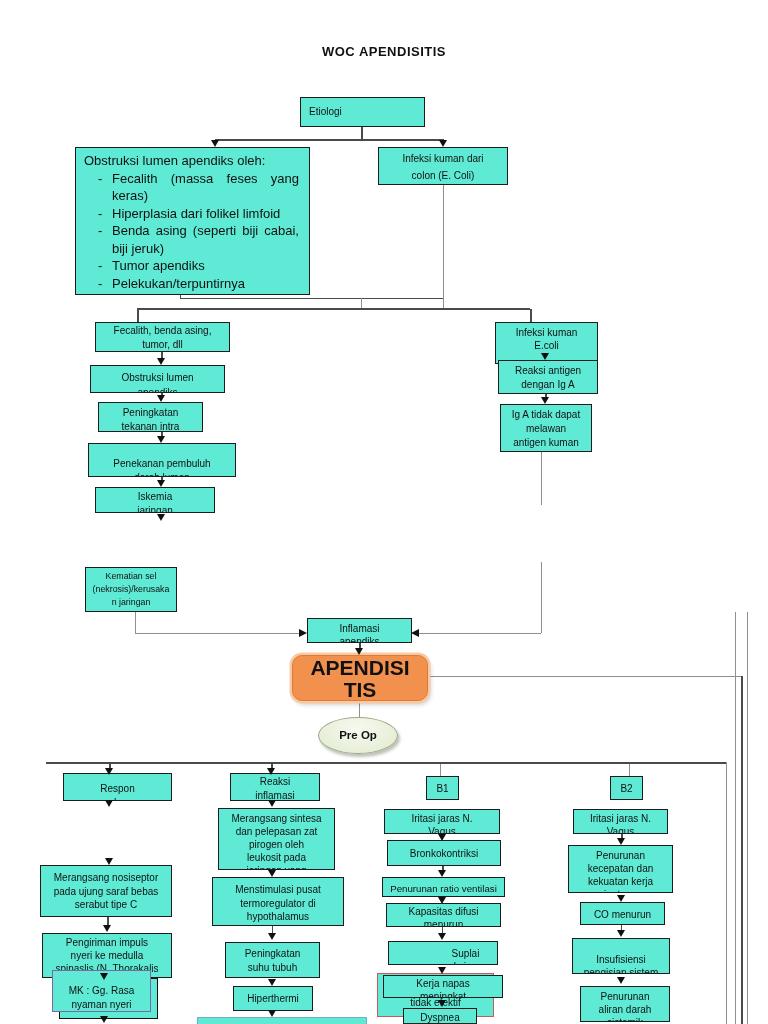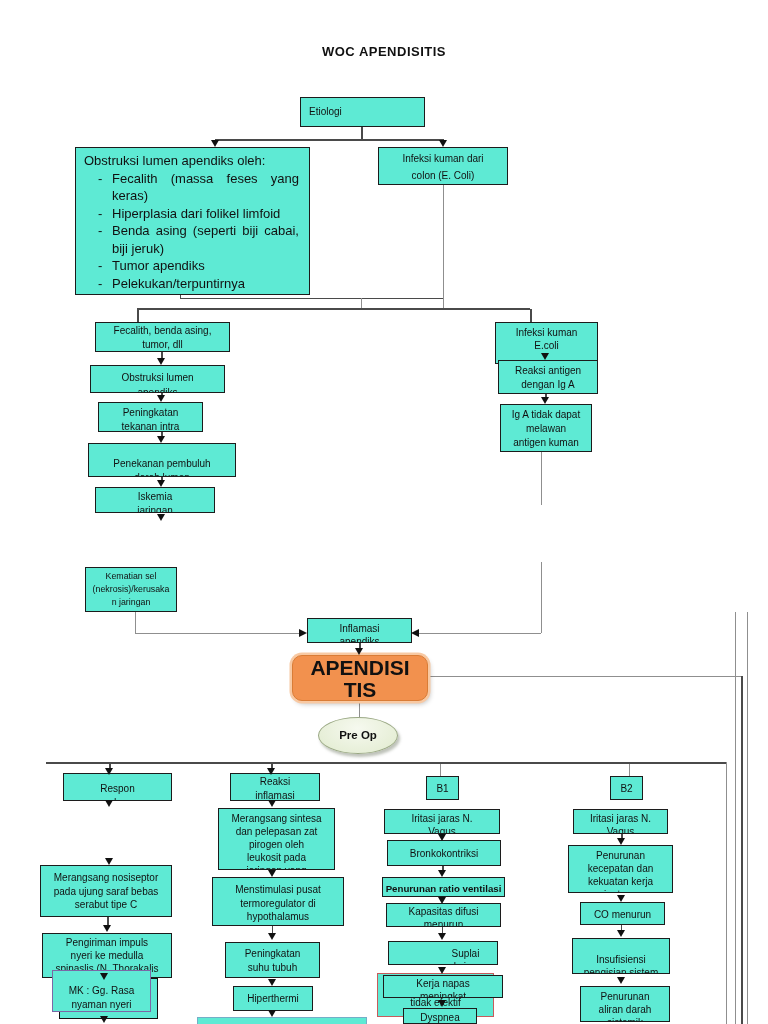--- a/index.html
+++ b/index.html
@@ -204,21 +204,21 @@
   <div class="b" style="left:233px;top:986px;width:80px;height:25px;padding-top:5px;">Hiperthermi</div>
   <div class="ad" style="left:268px;top:1010px;"></div>
   <div class="b blue" style="left:197px;top:1017px;width:170px;height:12px;"></div>
 
   <div class="b" style="left:384px;top:809px;width:116px;height:25px;line-height:13px;padding-top:2px;">Iritasi jaras N.
 Vagus</div>
   <div class="ad" style="left:438px;top:834px;"></div>
   <div class="b" style="left:387px;top:840px;width:114px;height:26px;padding-top:6px;">Bronkokontriksi</div>
   <div class="ln" style="left:442px;top:866px;width:1.5px;height:4px;"></div>
   <div class="ad" style="left:438px;top:870px;"></div>
-  <div class="b" style="left:382px;top:877px;width:123px;height:20px;font-size:9.7px;white-space:nowrap;padding-top:4px;font-weight:bold;">Penurunan ratio ventilasi</div>
+  <div class="b" style="left:382px;top:877px;width:123px;height:20px;font-size:9.7px;white-space:nowrap;padding-top:4px;">Penurunan ratio ventilasi</div>
   <div class="ad" style="left:438px;top:897px;"></div>
   <div class="b" style="left:386px;top:903px;width:115px;height:24px;line-height:13px;padding-top:1px;">Kapasitas difusi
 menurun</div>
   <div class="ln" style="left:442px;top:927px;width:1.2px;height:7px;"></div>
   <div class="ad" style="left:438px;top:933px;"></div>
   <div class="b" style="left:388px;top:941px;width:110px;height:24px;padding-top:5px;padding-left:45px;">Suplai oksigen</div>
   <div class="ad" style="left:438px;top:967px;"></div>
   <div class="b z2" style="left:383px;top:975px;width:120px;height:23px;line-height:13px;padding-top:1px;">Kerja napas
 meningkat</div>
   <div class="b red" style="left:377px;top:973px;width:117px;height:44px;padding-top:22px;line-height:13px;">tidak efektif</div>

